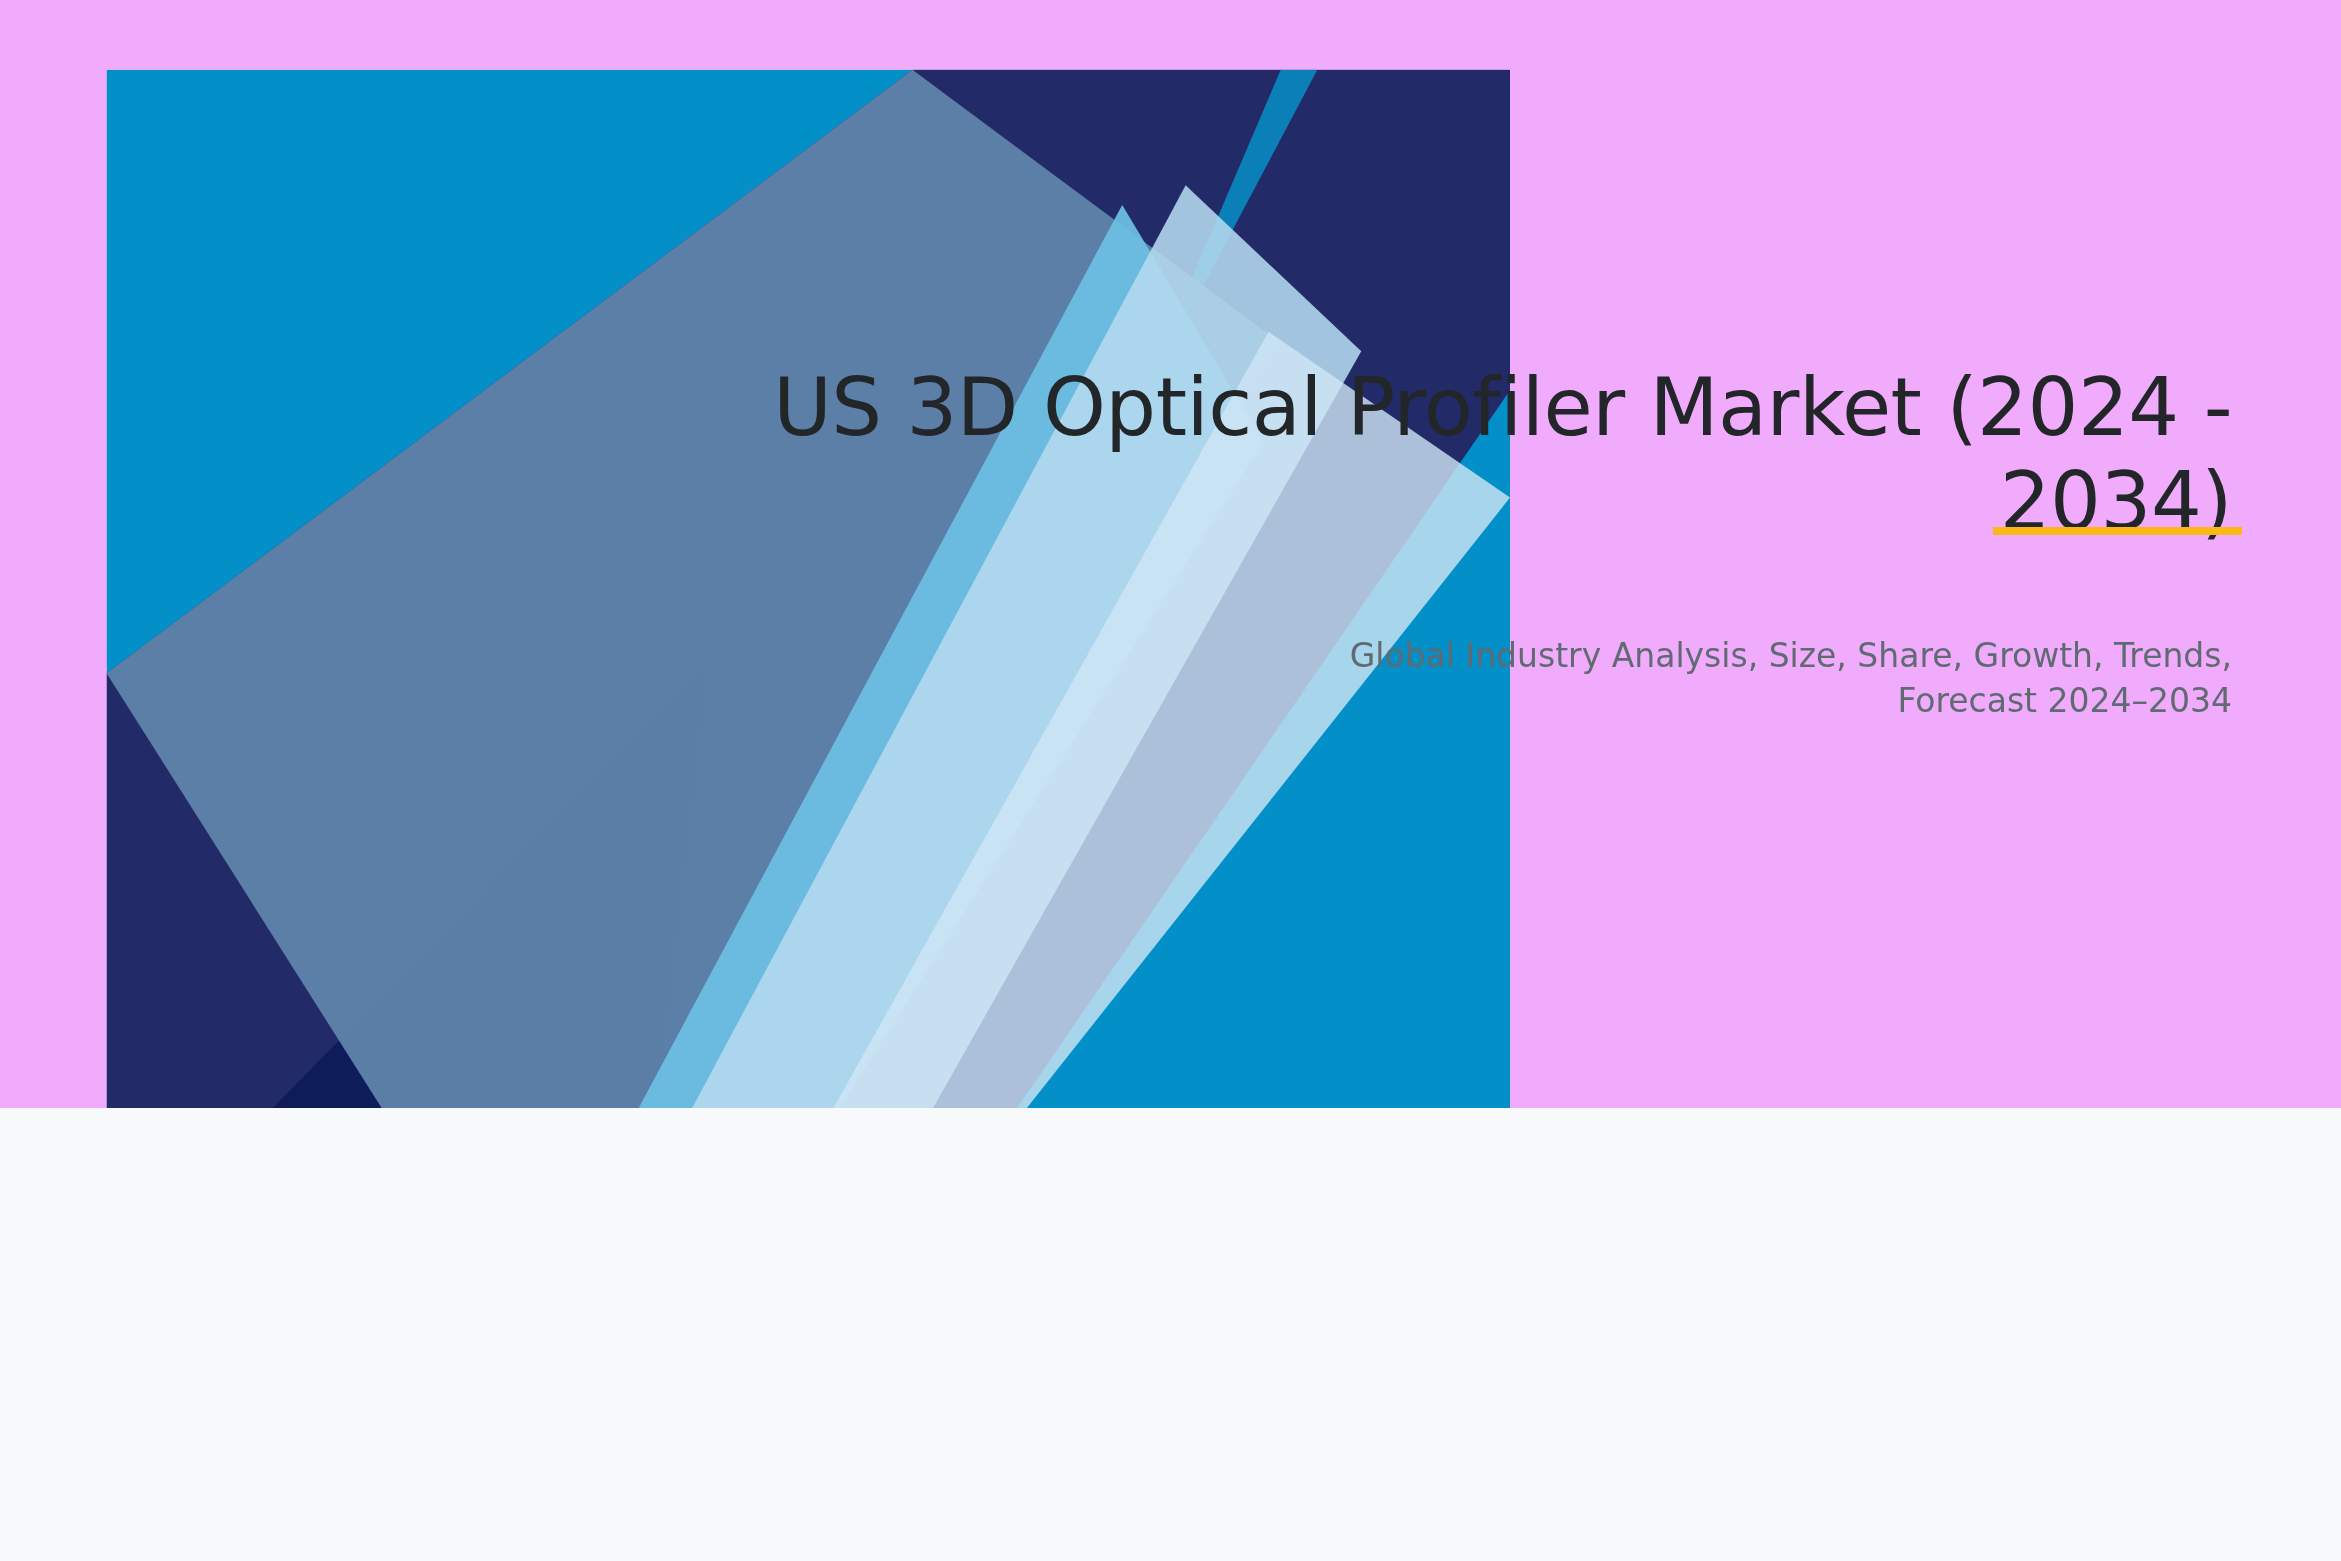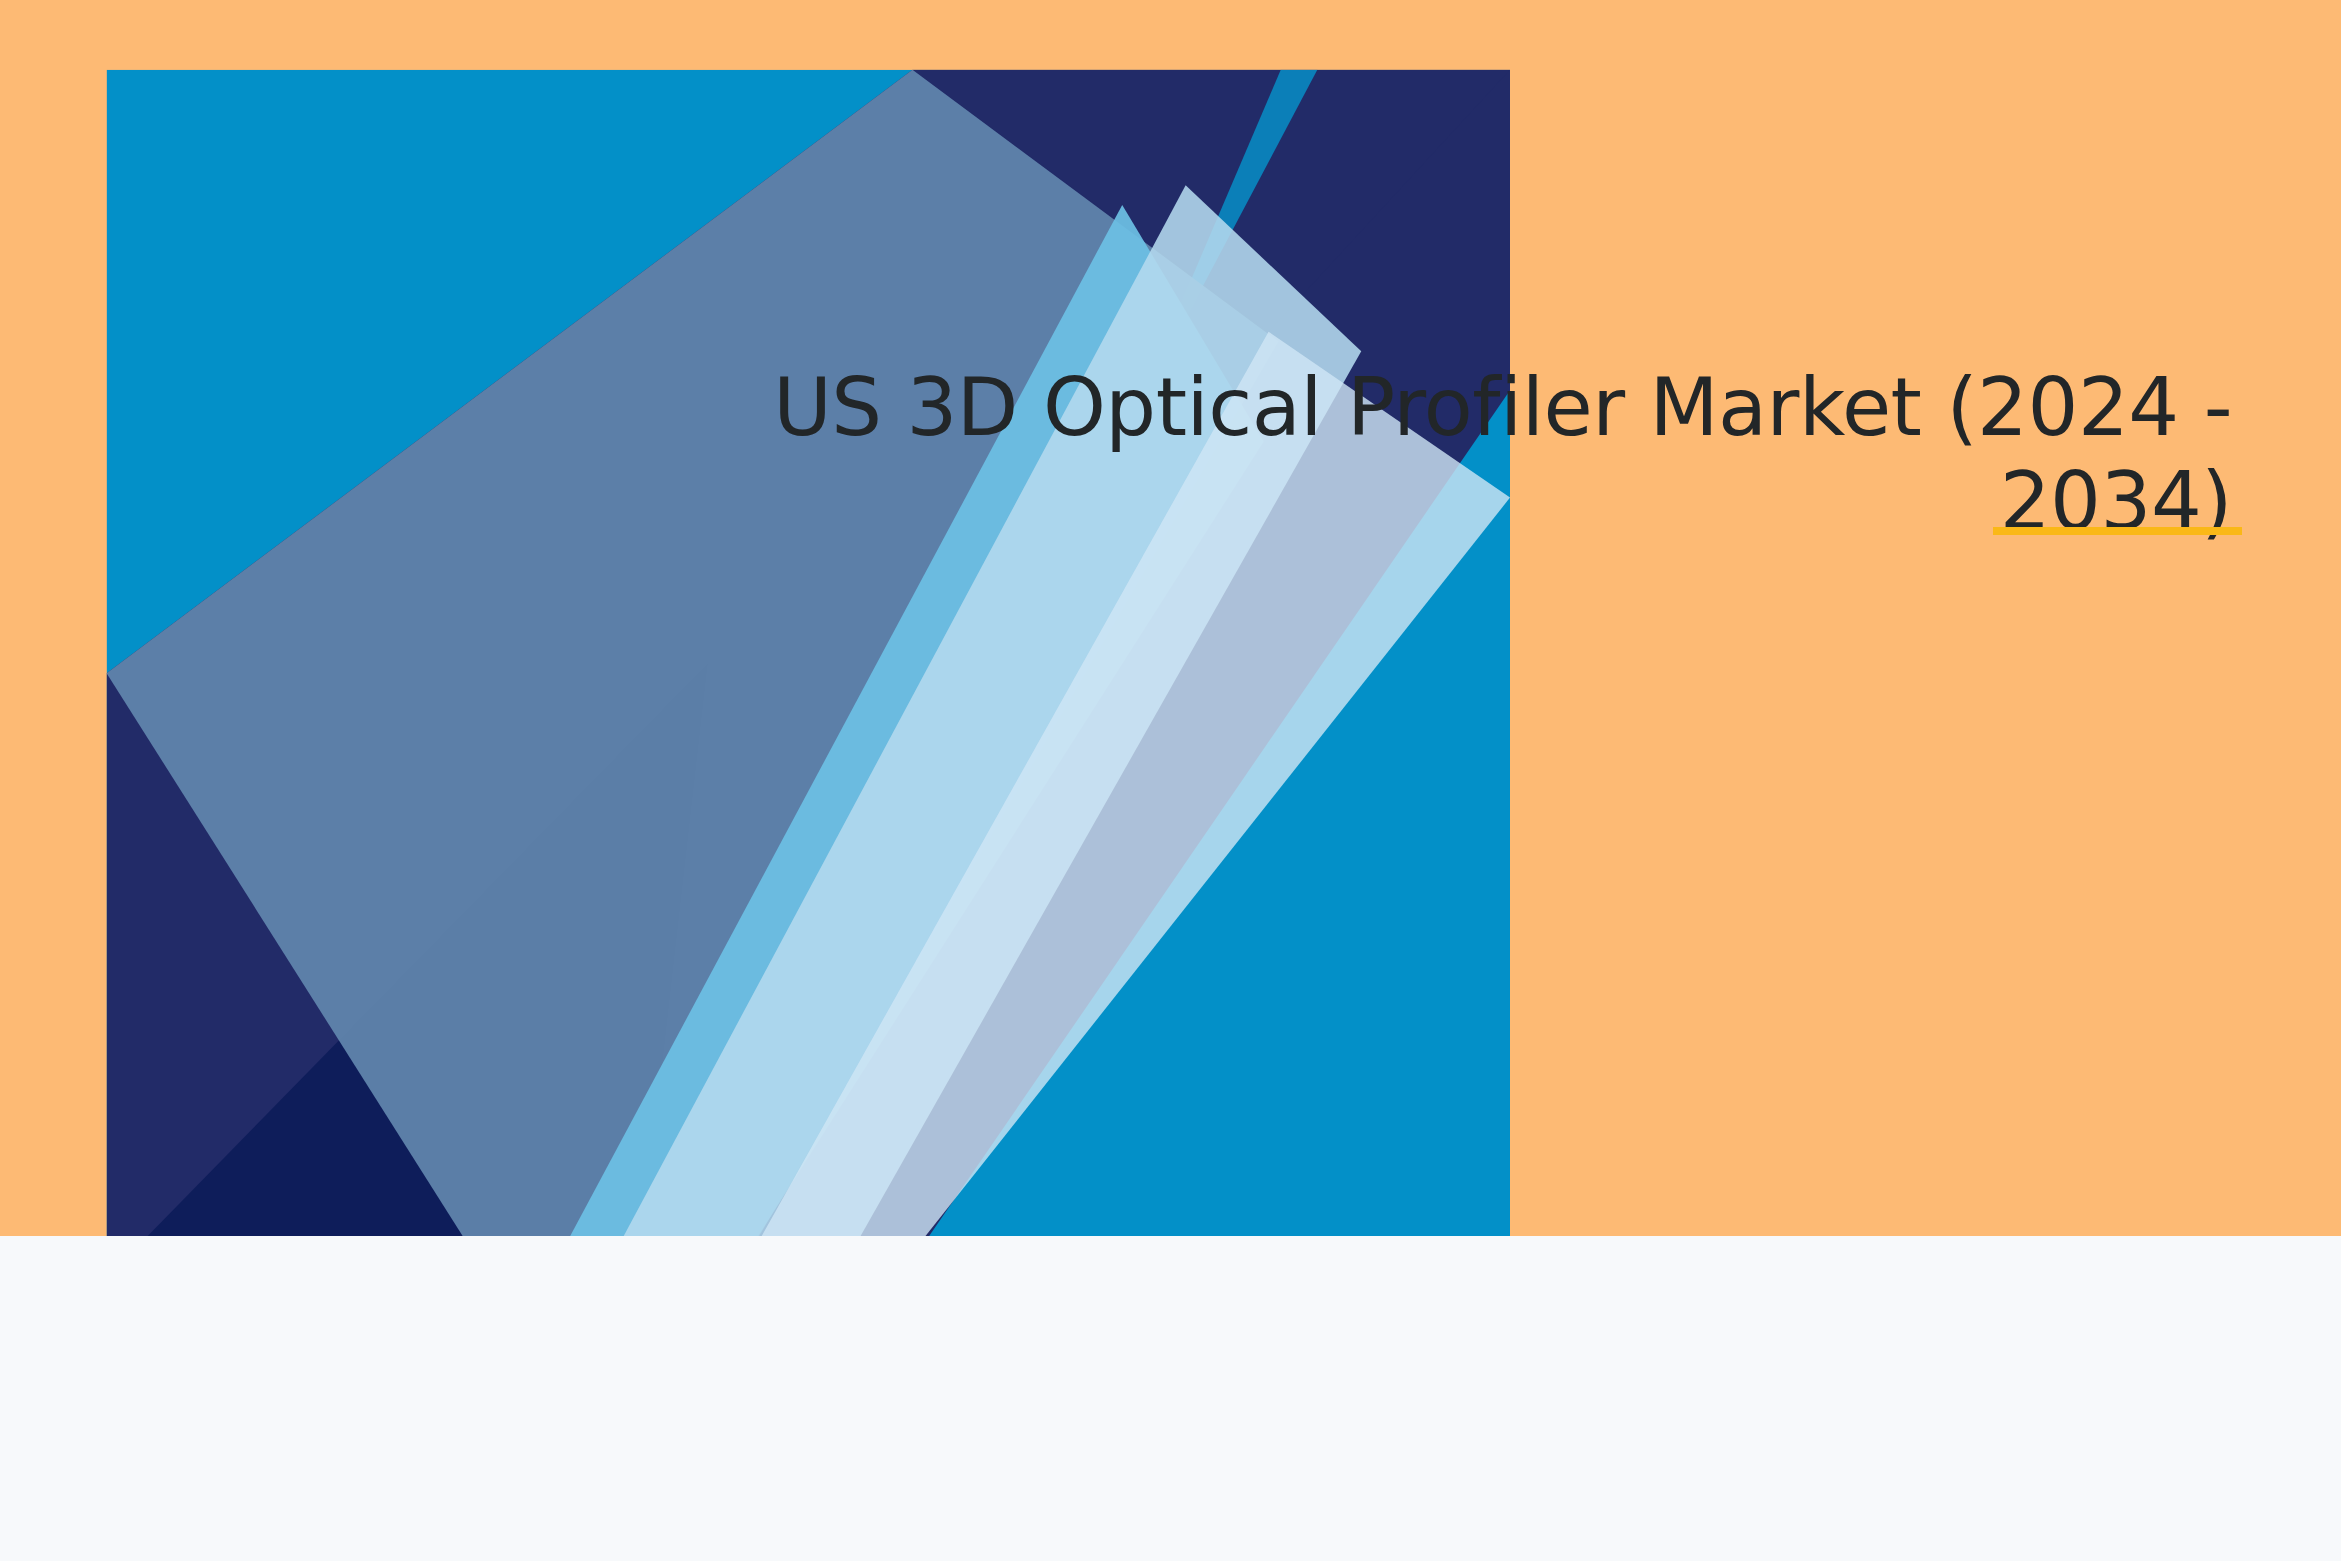--- a/index.html
+++ b/index.html
@@ -3,22 +3,22 @@
 <meta charset="utf-8">
 <style>
   html, body {
     margin: 0;
     padding: 0;
     background: #f7f9fb;
   }
   #slide {
     position: relative;
     width: 2342px;
-    height: 1236px;
-    background: #fdba74;
+    height: 1108px;
+    background: #f0abfc;
     overflow: hidden;
     font-family: "DejaVu Sans", "Liberation Sans", sans-serif;
   }
   #artwork {
     position: absolute;
     left: 0;
     top: 0;
     width: 2342px;
     height: 1561px;
     display: block;
@@ -96,15 +96,18 @@
       <polygon points="2600,680 3095,1020 1500,3035 1280,3035" fill="#cfe6f5" fill-opacity="0.80"></polygon>
     </g>
   </svg>
 
   <div id="text-block">
     <h1 id="title">US 3D Optical Profiler Market (2024 - 2034)</h1>
   </div>
 
   <div id="accent-rule"></div>
 
+  <div id="subtitle-block">
+    <p id="subtitle">Global Industry Analysis, Size, Share, Growth, Trends, Forecast 2024–2034</p>
+  </div>
 
 </div>
 
 
 </body></html>

